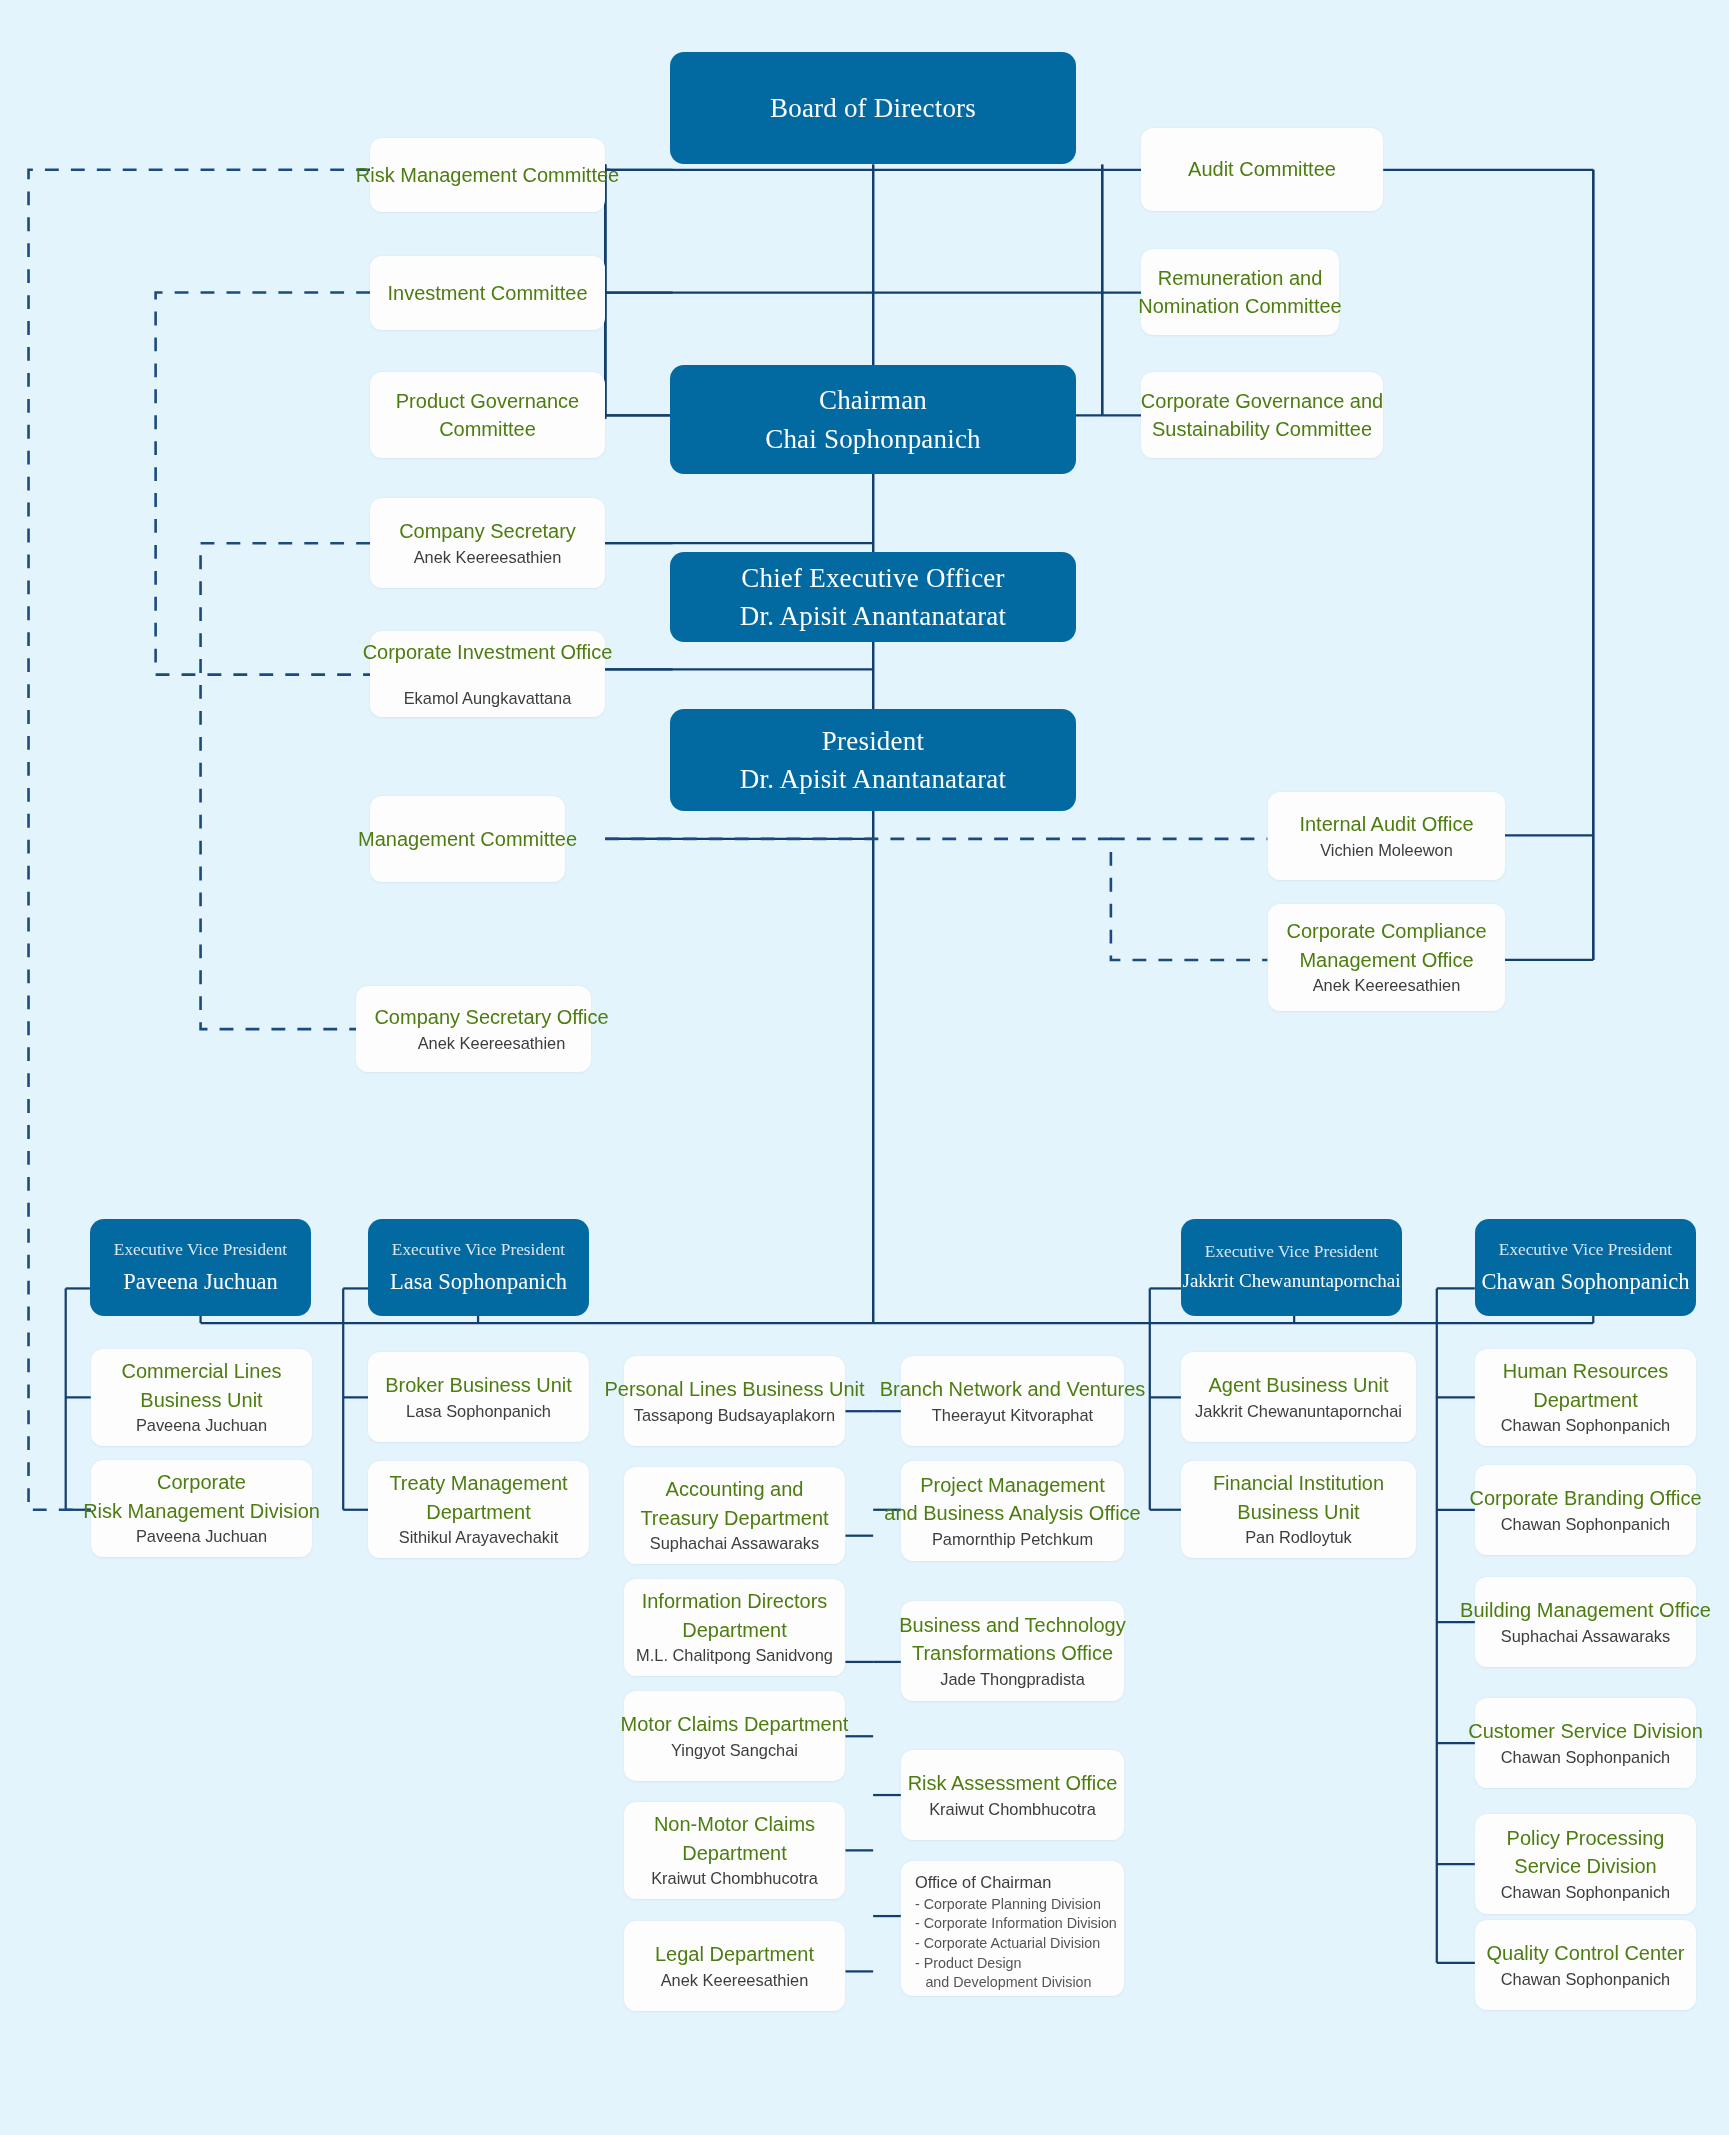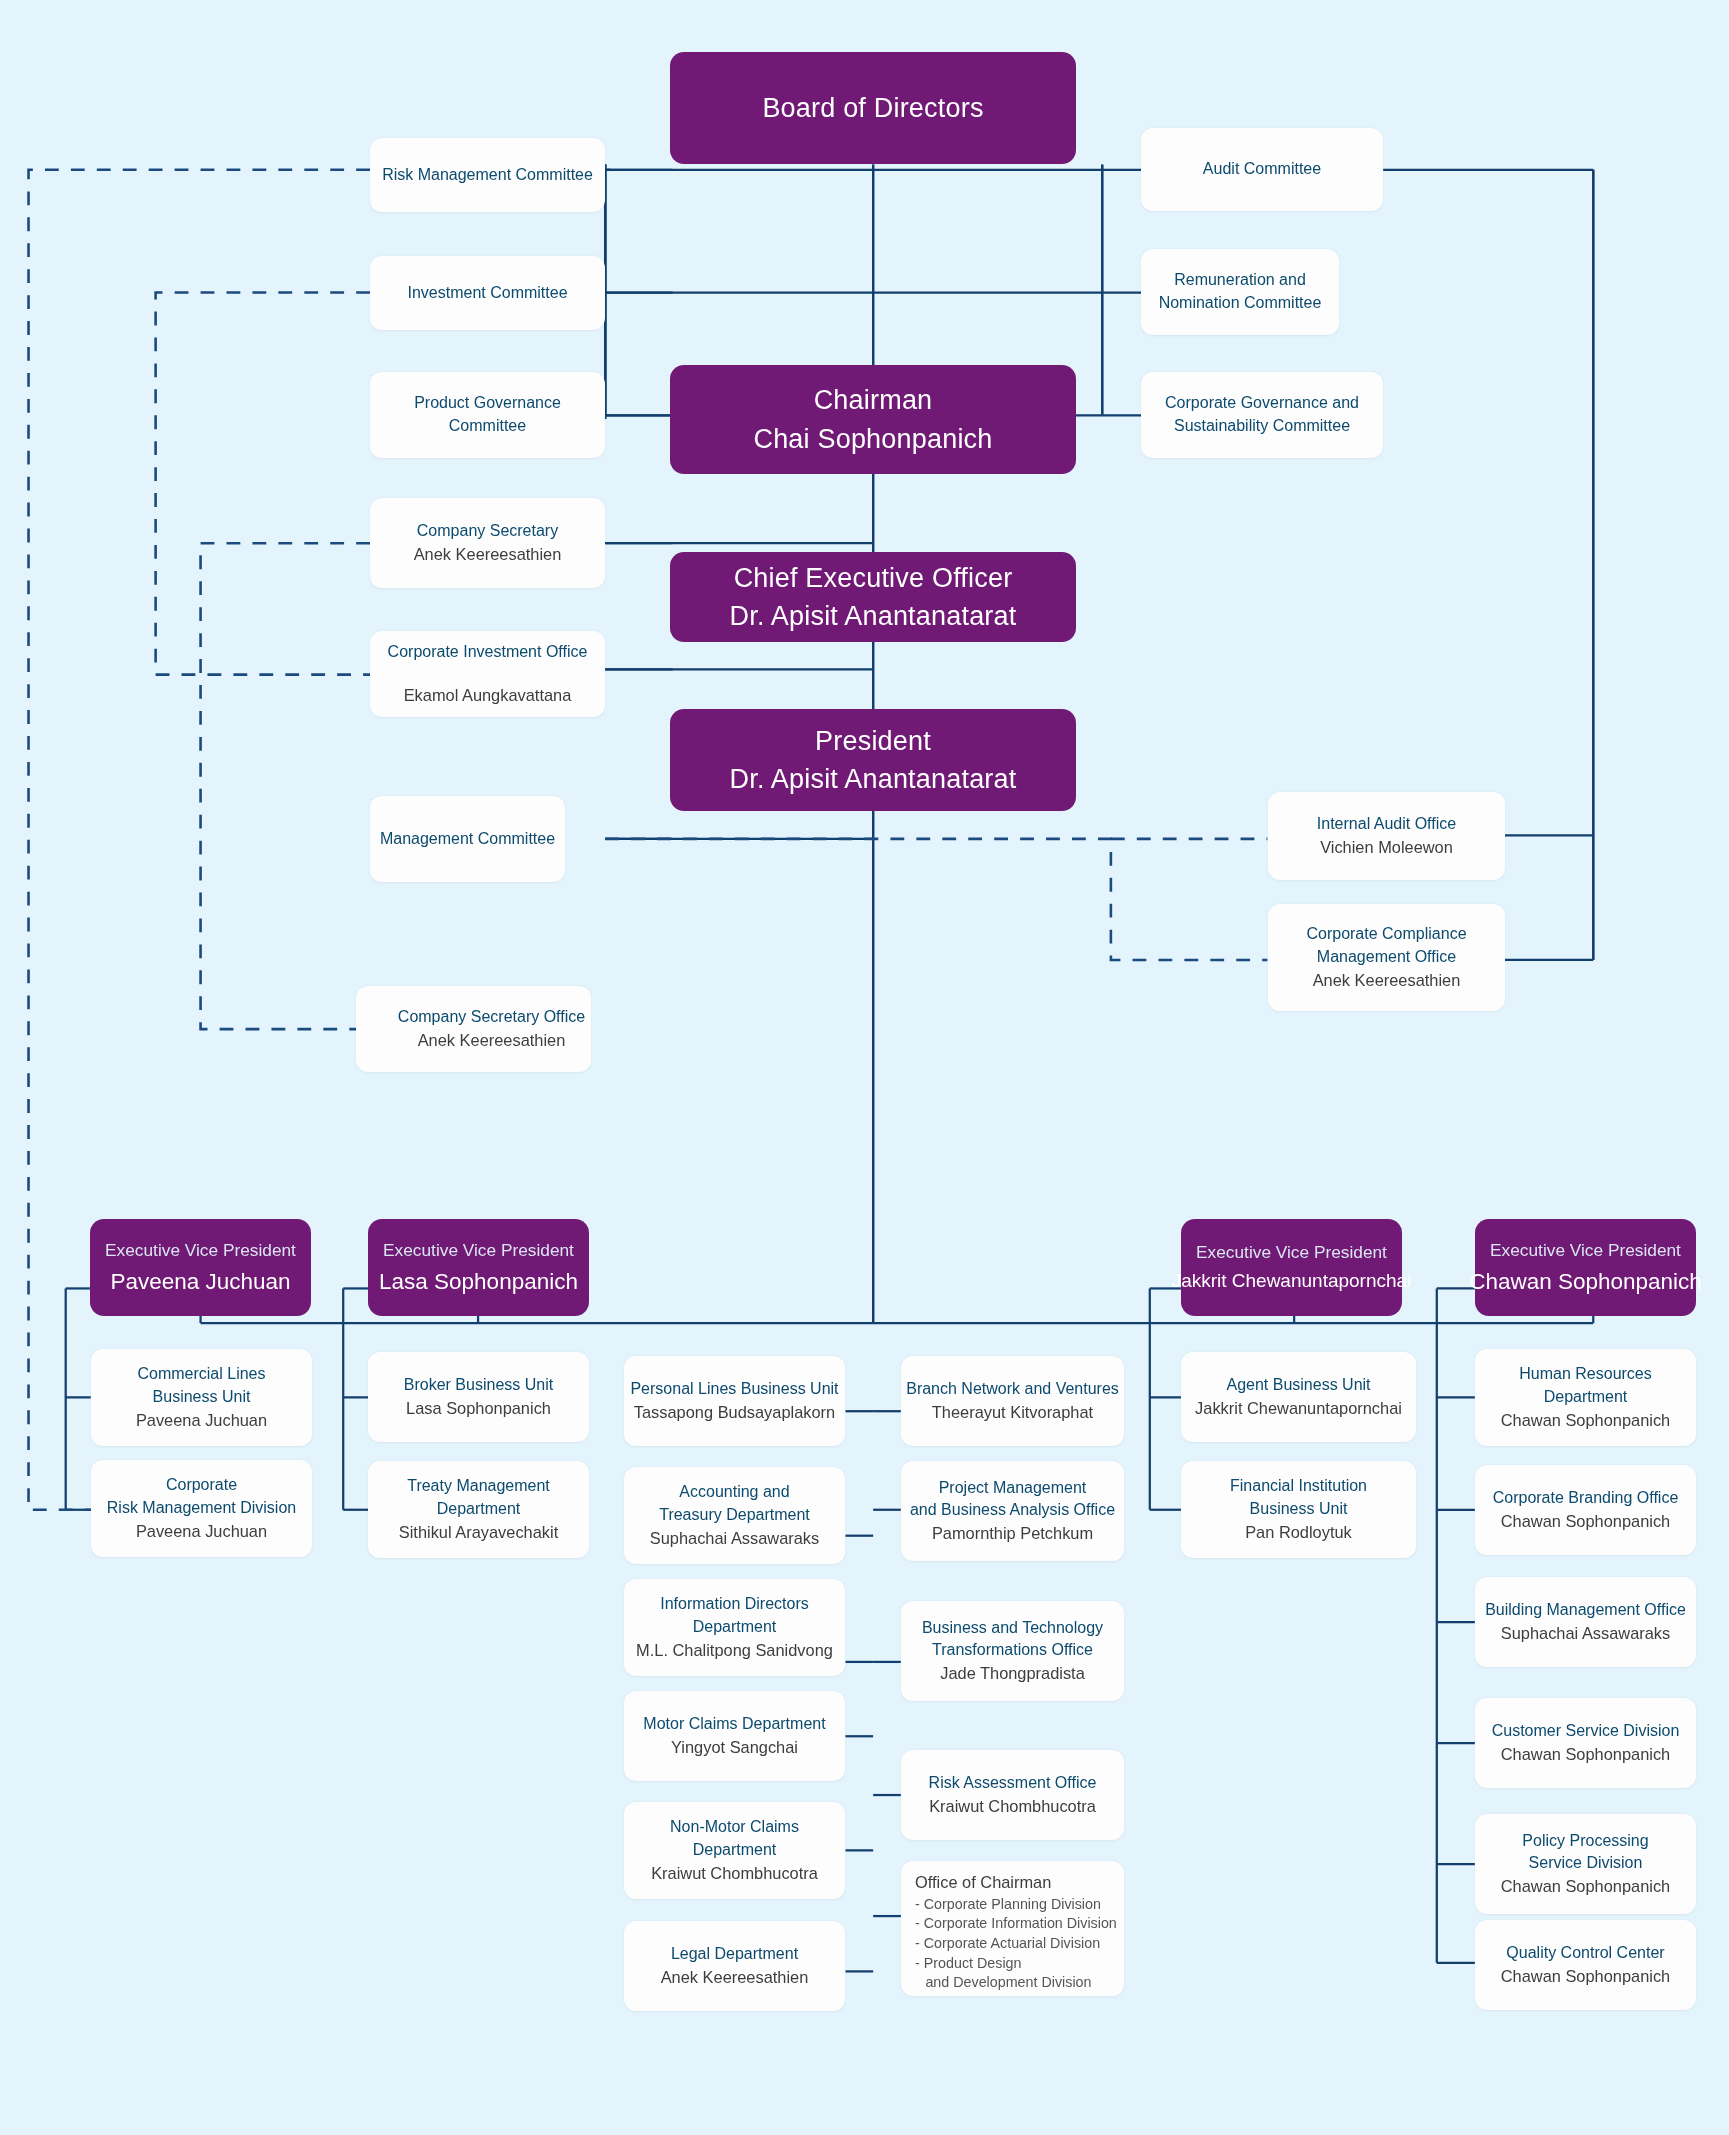--- a/index.html
+++ b/index.html
@@ -18,38 +18,39 @@
     box-sizing:border-box;
     display:flex;
     flex-direction:column;
     align-items:center;
     justify-content:center;
     text-align:center;
     border-radius:12px;
     z-index:5;
   }
   .node.dark{
-    background:#701a75;
+    background:#0369a1;
     color:#ffffff;
     border-radius:14px;
+    font-family:Liberation Serif, serif;
   }
   .node.light{
     background:#fdfdfd;
     color:#4a4a4a;
     box-shadow:0 0.9px 2.6px rgba(10,50,90,.07);
   }
   .ln{display:block;white-space:nowrap;line-height:1.42;}
 
   
   .t-title{font-size:27px;font-weight:400;letter-spacing:0.2px;}
   .t-evp-role{font-size:17.3px;font-weight:400;color:#dbe6f2;}
   .t-evp-name{font-size:22.5px;font-weight:400;margin-top:3.5px;}
 
   
-  .t-sm{font-size:16px;color:#0c4a6e;}
+  .t-sm{font-size:20px;color:#4d7c0f;}
   .t-sm2{font-size:16.4px;color:#3d3d3d;}
 
   
   .ooc{
     align-items:flex-start;
     text-align:left;
     padding:12px 8.6px 12px 14px;
     justify-content:flex-start;
   }
   .ooc .hd{font-size:16.4px;color:#3d3d3d;margin-bottom:2.6px;}

